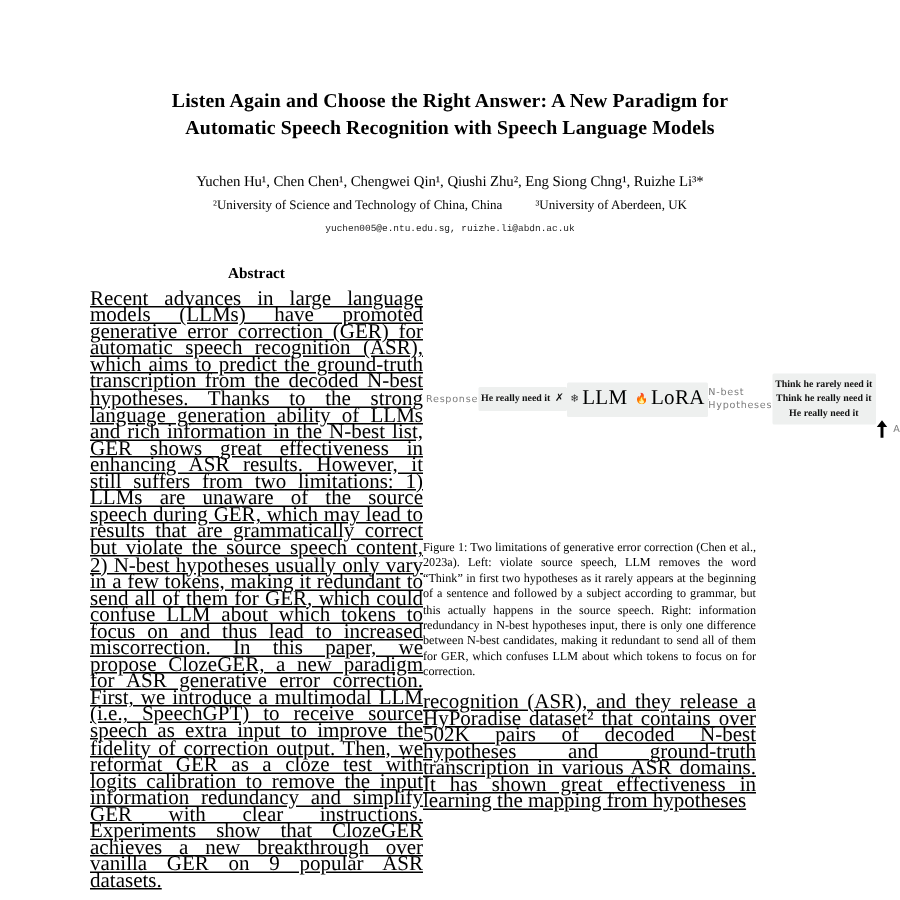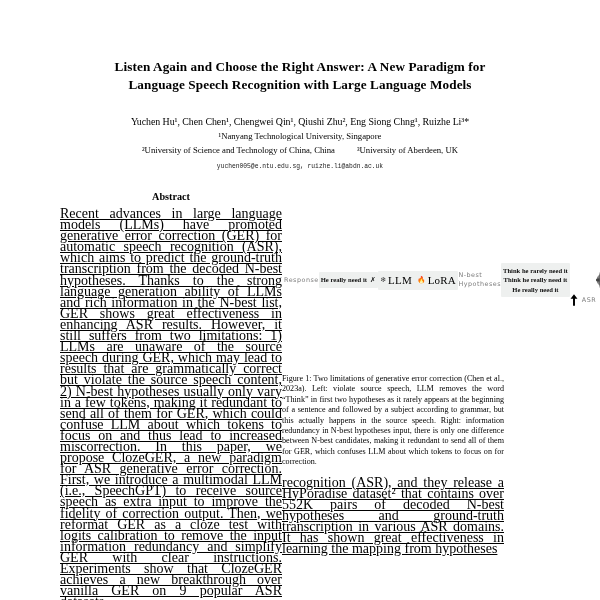--- a/index.html
+++ b/index.html
@@ -167,21 +167,21 @@
     justify-content: center;
     gap: 5px;
     padding: 3.5px 2px;
   }
   .model-item {
     display: inline-flex;
     align-items: center;
     gap: 2px;
   }
   .model-name {
-    font-size: 11px;
+    font-size: 14px;
     font-family: "Liberation Serif", serif;
     letter-spacing: 0.2px;
   }
   .glyph {
     font-family: "DejaVu Sans", sans-serif;
     font-size: 7px;
     line-height: 1;
     color: #333;
   }
 
@@ -210,26 +210,25 @@
 
   .spacer-10 { height: 9px; }
 </style>
 </head>
 <body>
 
 <div class="page">
 
   <div class="title">
     <div>Listen Again and Choose the Right Answer: A New Paradigm for</div>
-    <div>Language Speech Recognition with Large Language Models</div>
+    <div>Automatic Speech Recognition with Speech Language Models</div>
   </div>
 
   <div class="authors">Yuchen Hu¹, Chen Chen¹, Chengwei Qin¹, Qiushi Zhu², Eng Siong Chng¹, Ruizhe Li³*</div>
 
-  <div class="affil">¹Nanyang Technological University, Singapore</div>
   <div class="affil">
     <span>²University of Science and Technology of China, China</span><span class="gap"></span><span>³University of Aberdeen, UK</span>
   </div>
 
   <div class="emails">yuchen005@e.ntu.edu.sg, ruizhe.li@abdn.ac.uk</div>
 
   <div class="columns">
 
     <div class="col">
       <div class="section-head">Abstract</div>
@@ -440,17 +439,17 @@
 
         </div>
 
         <div class="fig-caption">
           <span>Figure 1: Two limitations of generative error correction (Chen et al., 2023a). </span><b>Left: violate source speech</b><span>, LLM removes the word “Think” in first two hypotheses as it rarely appears at the beginning of a sentence and followed by a subject according to grammar, but this actually happens in the source speech. </span><b>Right: information redundancy in N-best hypotheses input</b><span>, there is only one difference between N-best candidates, making it redundant to send all of them for GER, which confuses LLM about which tokens to focus on for correction.</span>
         </div>
       </div>
 
       <div class="spacer-10"></div>
 
-      <p class="body">recognition (ASR), and they release a HyPoradise dataset² that contains over 552K pairs of decoded N-best hypotheses and ground-truth transcription in various ASR domains. It has shown great effectiveness in learning the mapping from hypotheses</p>
+      <p class="body">recognition (ASR), and they release a HyPoradise dataset² that contains over 502K pairs of decoded N-best hypotheses and ground-truth transcription in various ASR domains. It has shown great effectiveness in learning the mapping from hypotheses</p>
     </div>
 
   </div>
 </div>
 
 </body></html>

